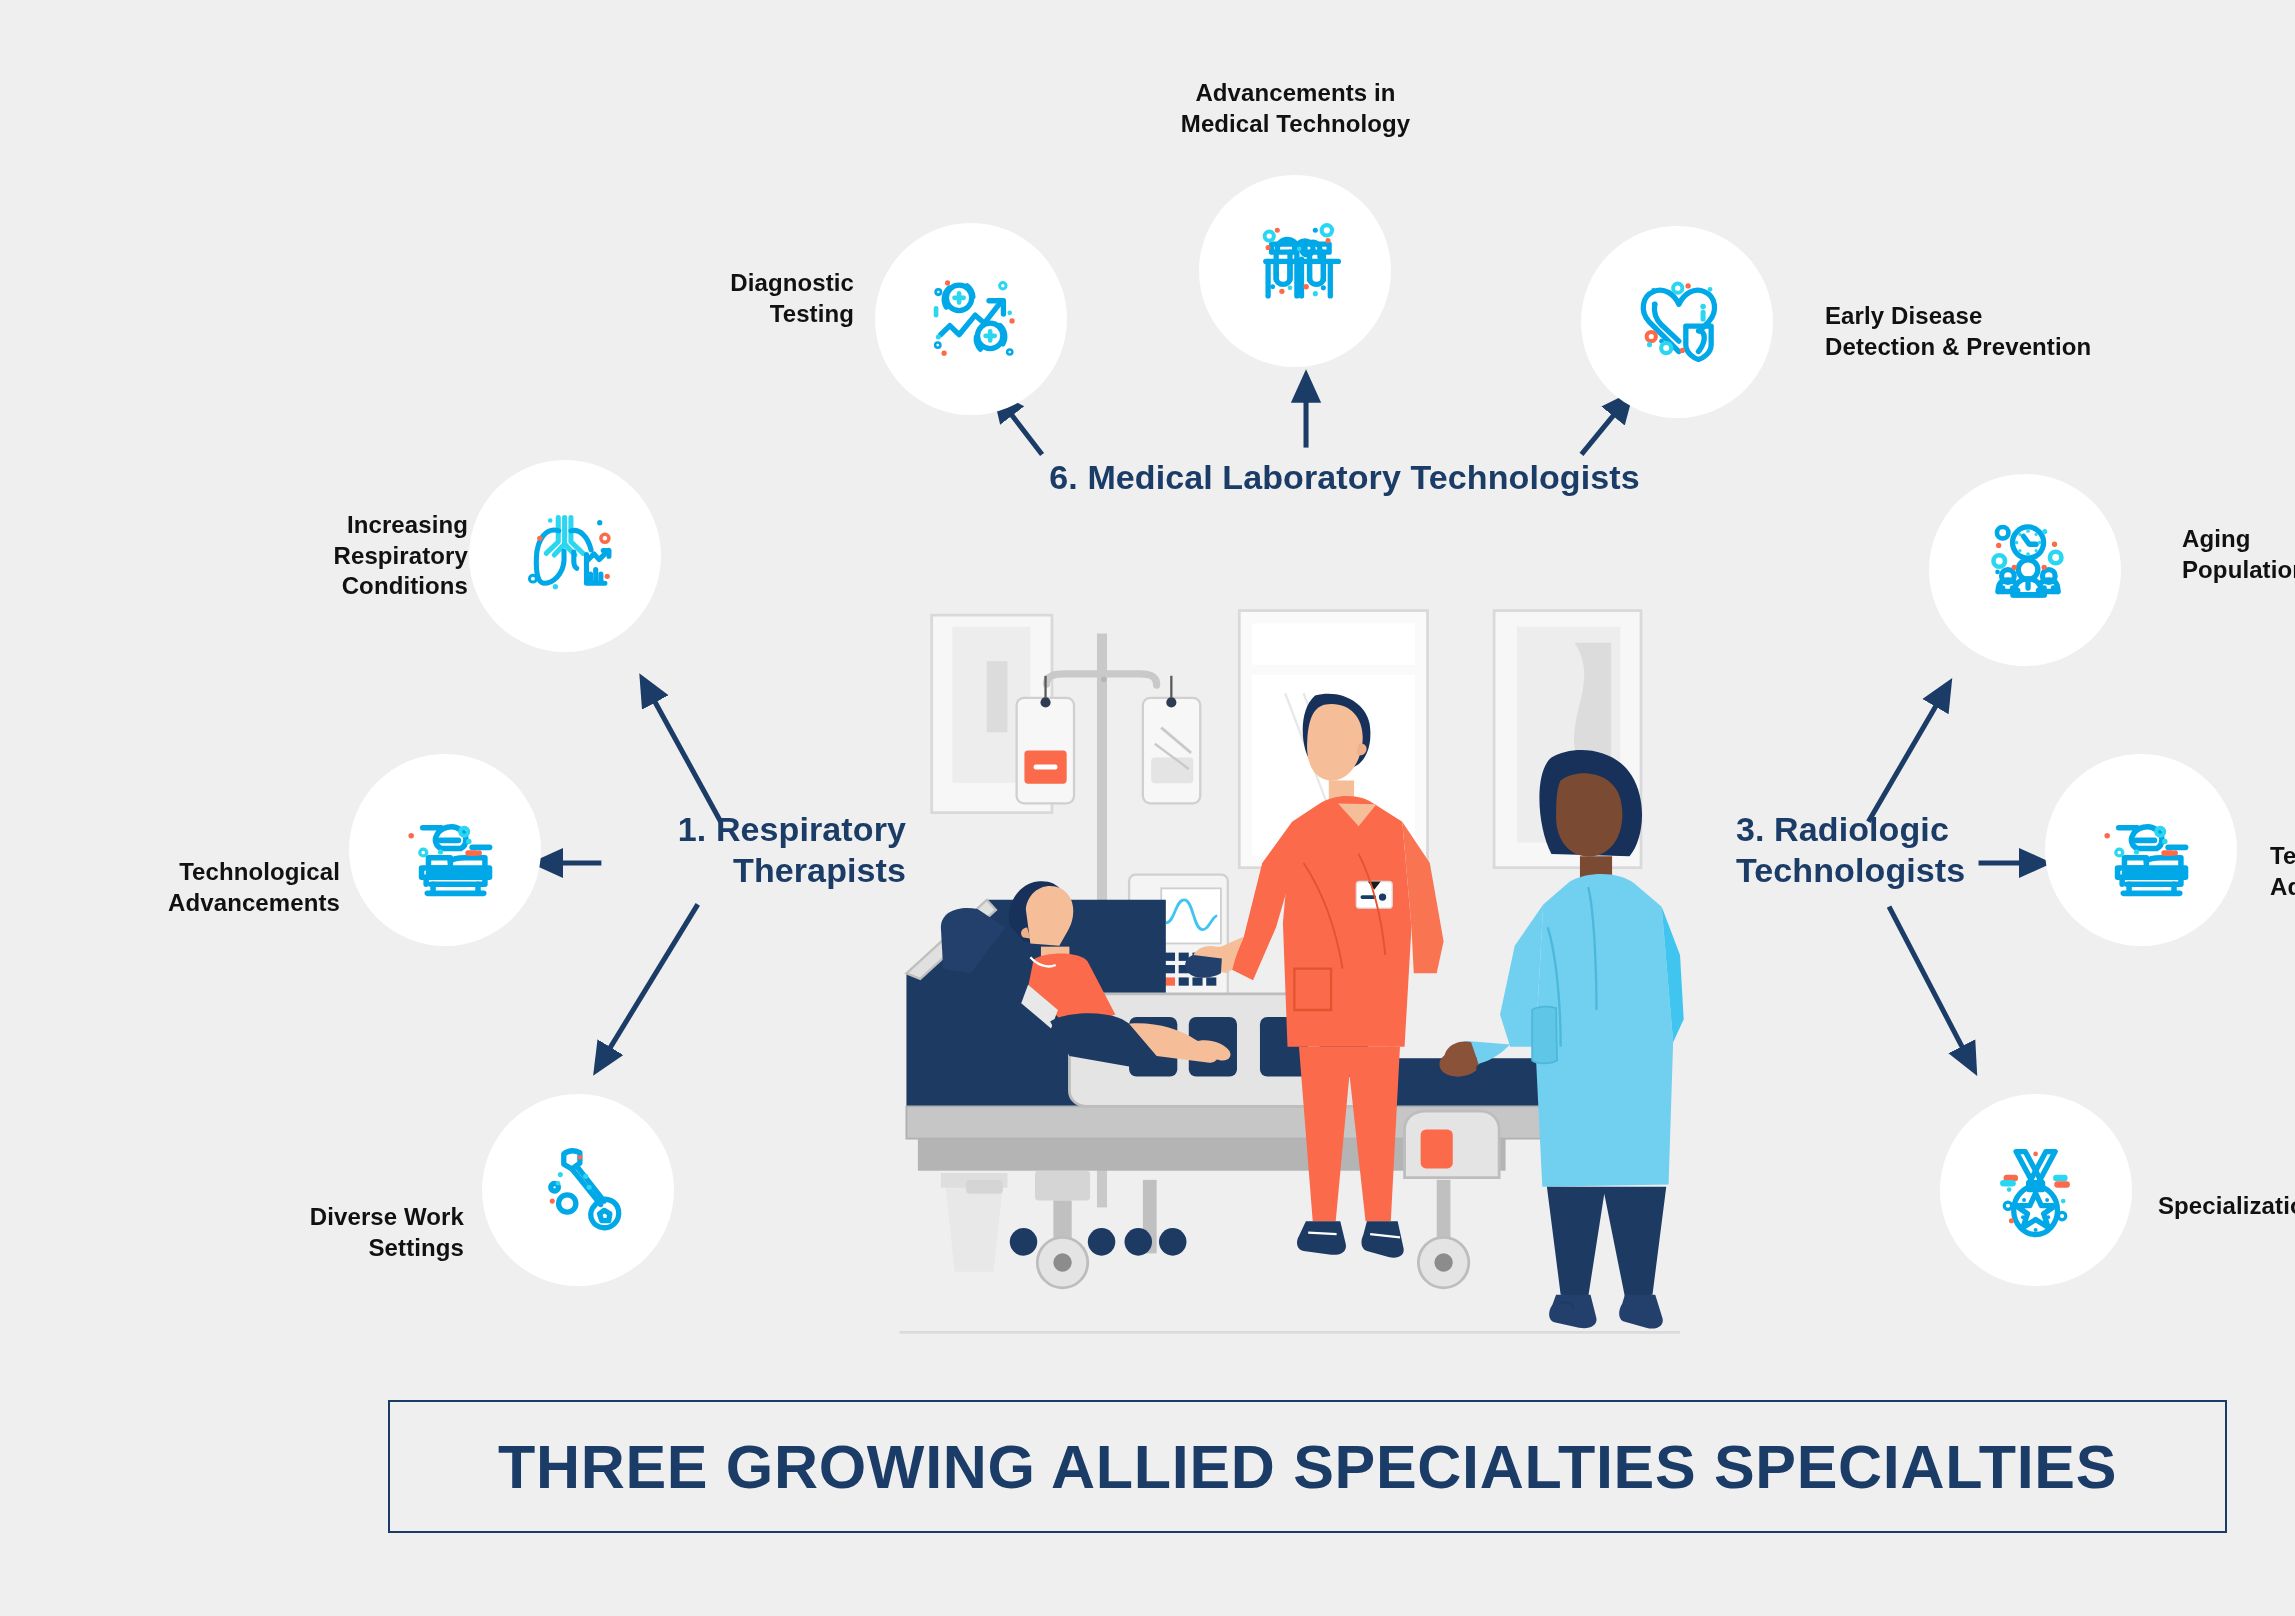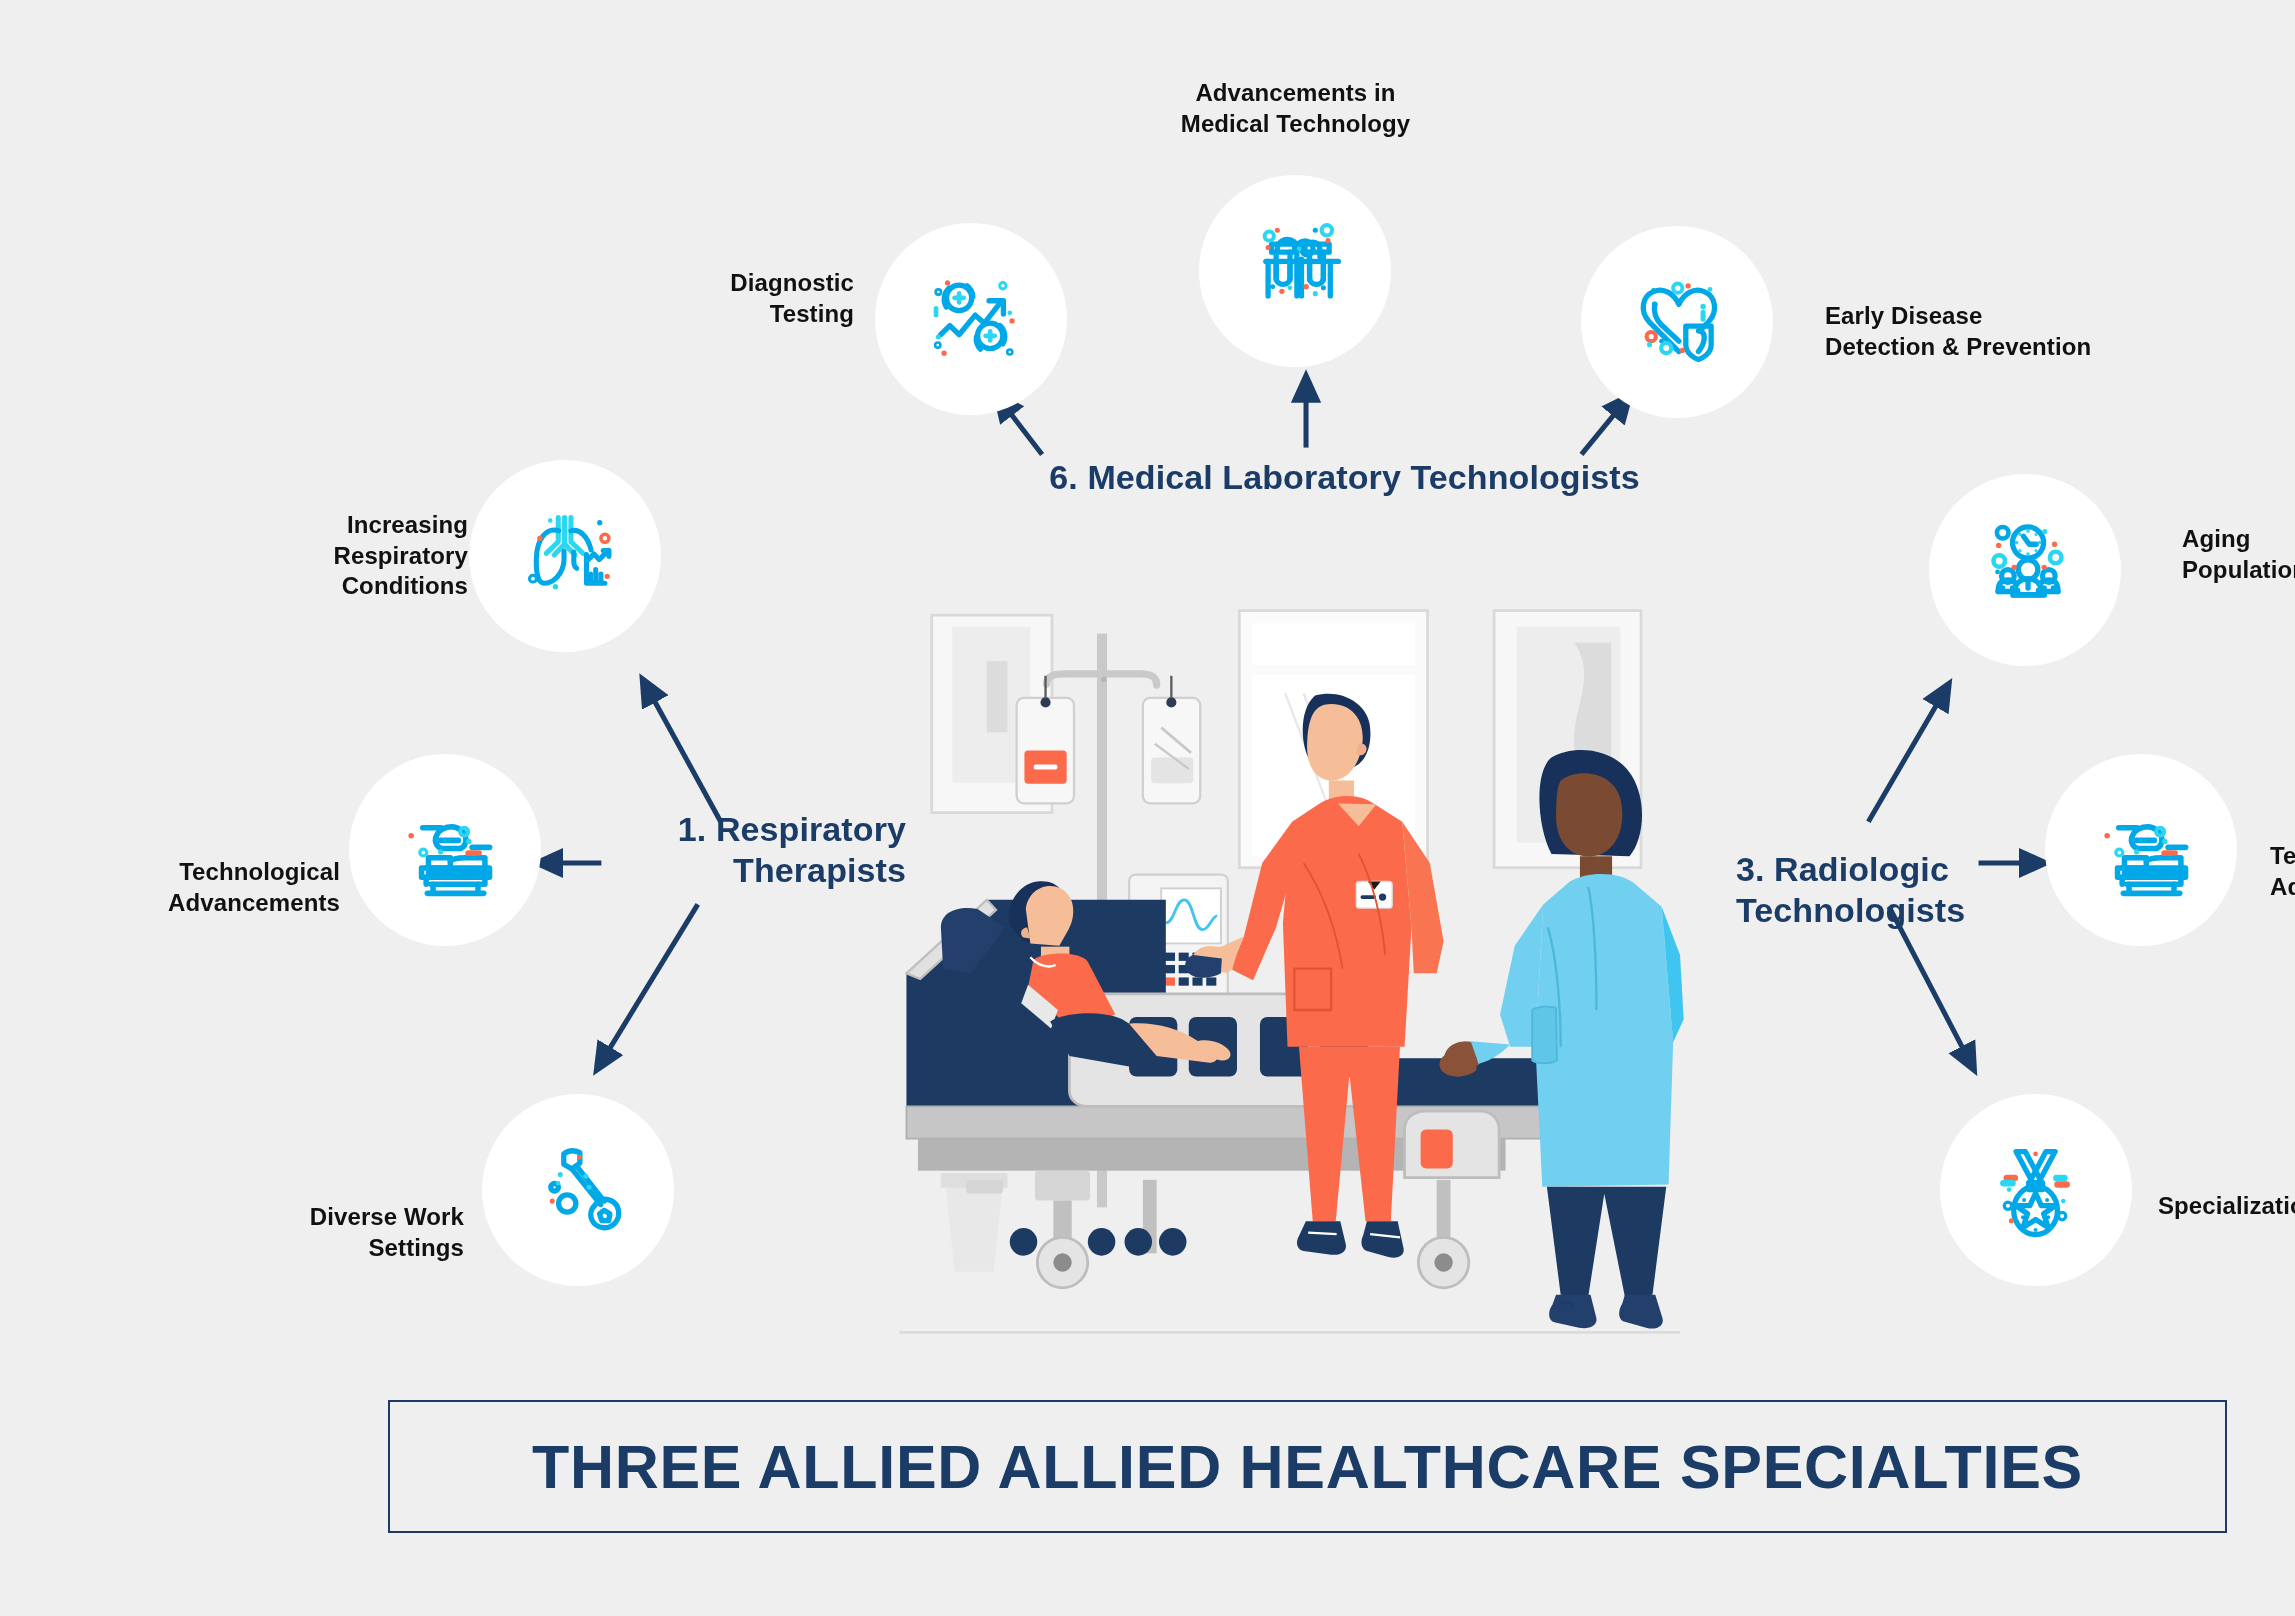--- a/index.html
+++ b/index.html
@@ -40,21 +40,21 @@
   .heading {
     position:absolute;
     color:#1B3C67;
     font-weight:bold;
     line-height:1.22;
     font-size:34px;
     letter-spacing:0.1px;
   }
   .heading.center { text-align:center; }
   .heading.right  { text-align:right; }
-  .heading.left   { text-align:left;margin-top:40px; }
+  .heading.left   { text-align:left; }
 
   
   .title-banner {
     position:absolute;
     left:388px; top:1400px;
     width:1839px; height:133px;
     border:2.3px solid #1B3C67;
     display:flex; align-items:center; justify-content:center;
   }
   .title-banner .title-text {
@@ -548,17 +548,17 @@
         <path d="M1490 1500 H1565 L1578 1552 C1580 1568 1562 1576 1540 1572 L1486 1560 C1472 1556 1472 1535 1482 1522 Z" fill="#22406B"></path>
         <path d="M1640 1500 H1706 L1722 1552 C1726 1570 1706 1578 1686 1572 L1636 1558 C1624 1552 1626 1532 1634 1520 Z" fill="#22406B"></path>
         <path d="M1498 1520 C1512 1512 1526 1518 1528 1530" stroke="#1B3C67" stroke-width="5" fill="none"></path>
       </g>
 
       <path d="M60 1582 H1760" stroke="#DBDBDB" stroke-width="6" fill="none"></path>
     </svg>
   </div>
 
   <div class="title-banner">
-    <div class="title-text">THREE ALLIED ALLIED HEALTHCARE SPECIALTIES</div>
+    <div class="title-text">THREE GROWING ALLIED SPECIALTIES SPECIALTIES</div>
   </div>
 
 </div>
 
 
 </body></html>

